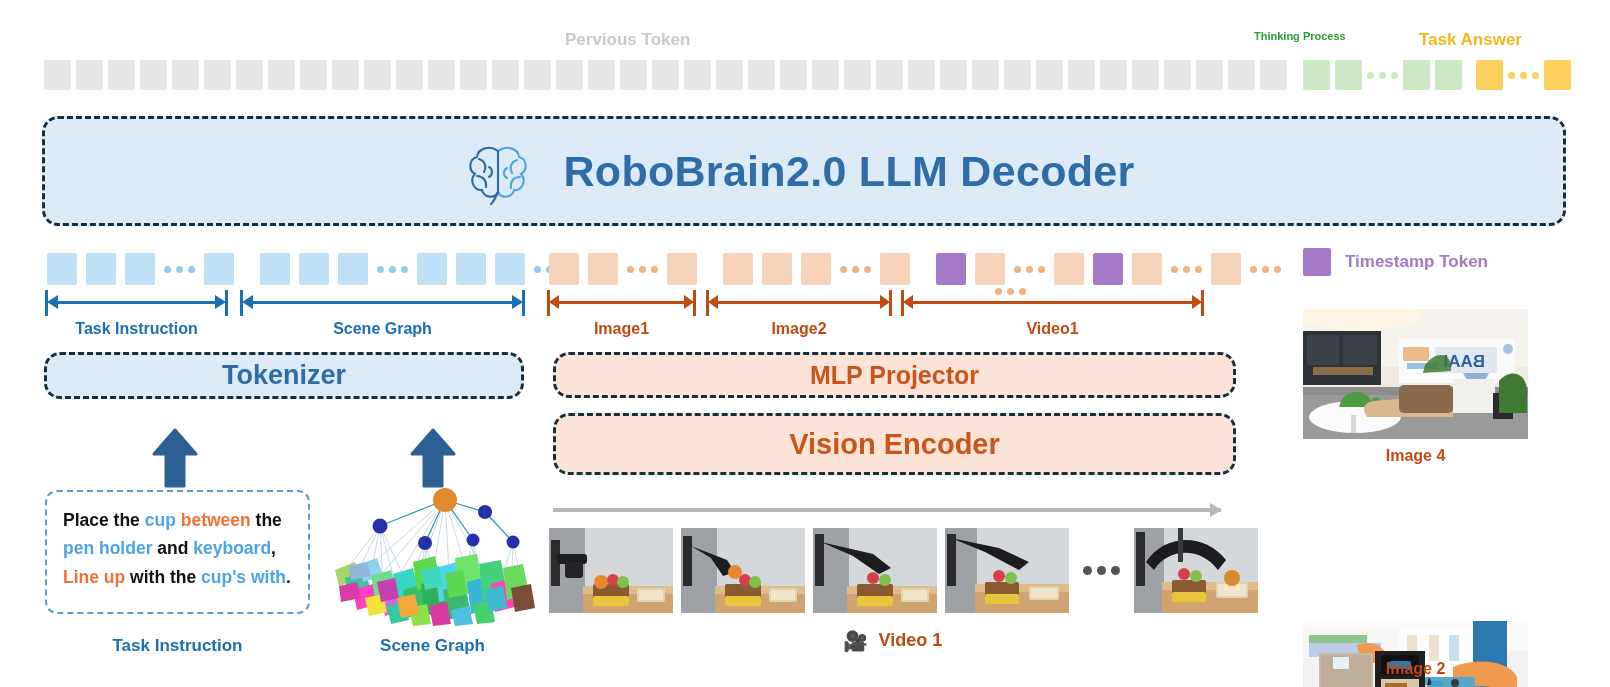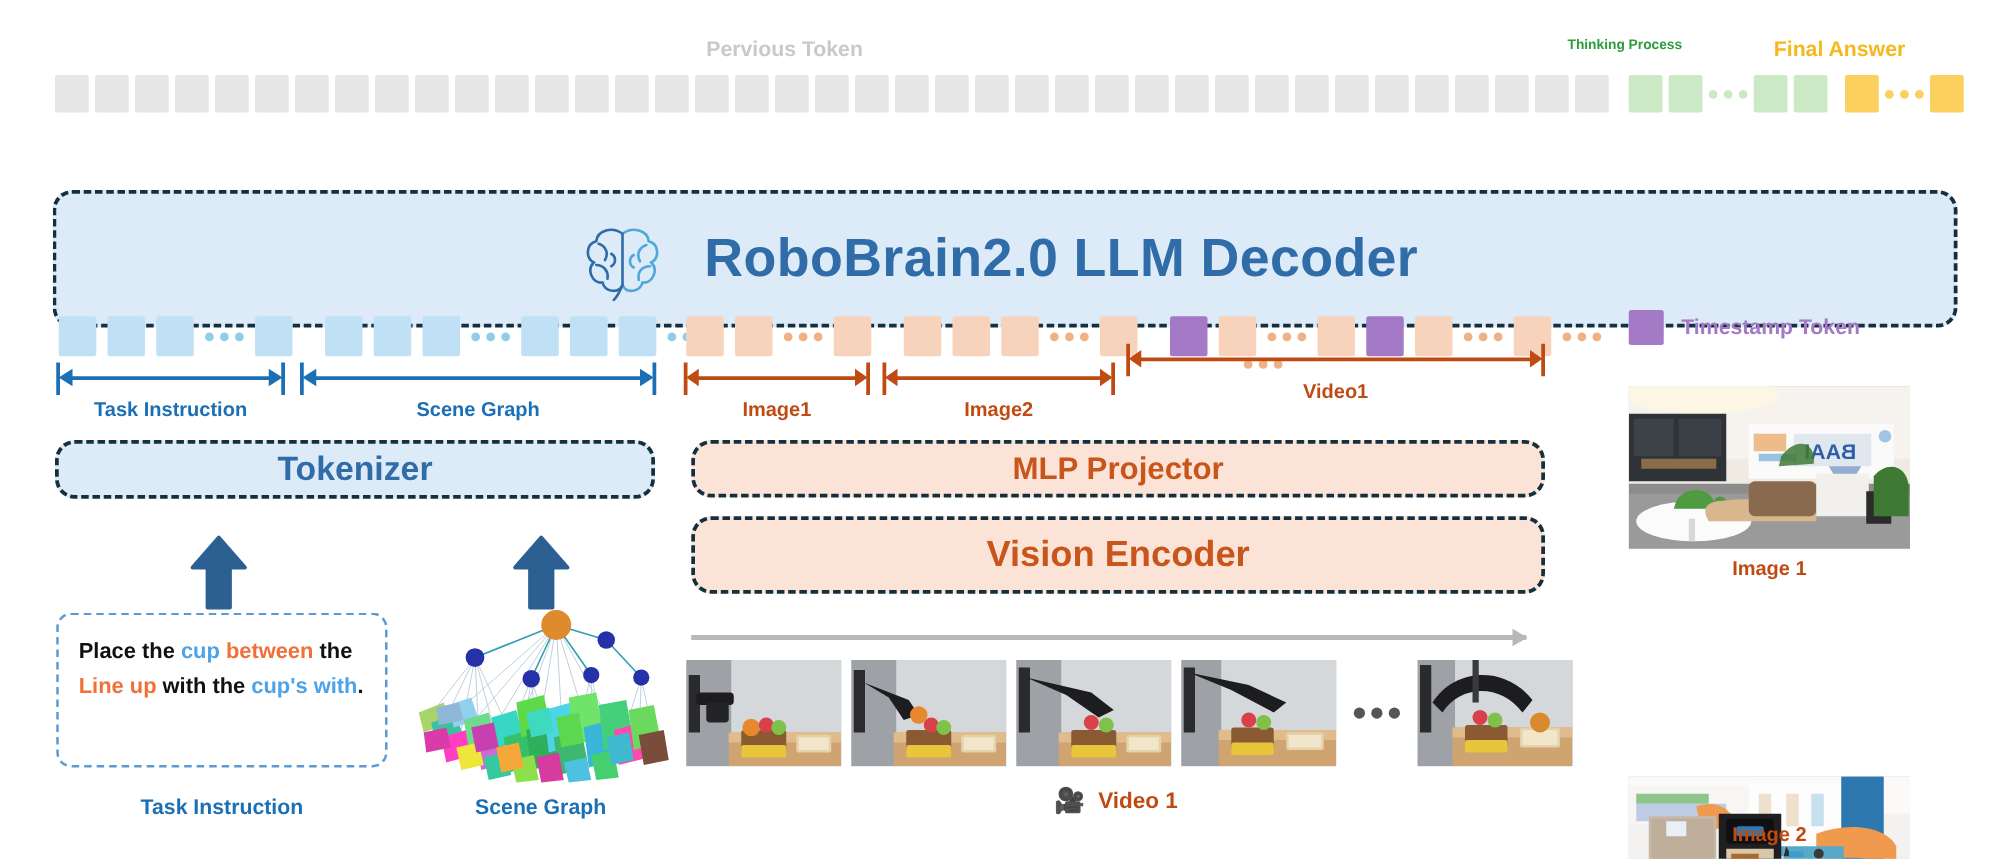--- a/index.html
+++ b/index.html
@@ -81,21 +81,21 @@
 </head>
 <body>
 
 <div class="abs" style="left:565px;top:30px;font-size:17px;font-weight:bold;color:#c9c9c9;">
   <span>Pervious Token</span>
 </div>
 <div class="abs" style="left:1254px;top:30px;font-size:11px;font-weight:bold;color:#2c9c3c;">
   <span>Thinking Process</span>
 </div>
 <div class="abs" style="left:1419px;top:30px;font-size:17px;font-weight:bold;color:#f5b81d;">
-  <span>Final Answer</span>
+  <span>Task Answer</span>
 </div>
 
 <div class="abs" style="left:44px;top:60px;display:flex;align-items:center;gap:5px;">
   <span class="tok gray"></span>
   <span class="tok gray"></span>
   <span class="tok gray"></span>
   <span class="tok gray"></span>
   <span class="tok gray"></span>
   <span class="tok gray"></span>
   <span class="tok gray"></span>
@@ -144,21 +144,21 @@
   <span style="width:4px"></span>
   <span class="tok yellow"></span>
   <span class="dots yellow">
       <i></i>
       <i></i>
       <i></i>
     </span>
   <span class="tok yellow"></span>
 </div>
 
-<div class="abs boxdash box-blue" style="left:42px;top:116px;width:1524px;height:110px;margin-top:36px;">
+<div class="abs boxdash box-blue" style="left:42px;top:116px;width:1524px;height:110px;">
   <span class="abs" style="left:420px;top:24px;">
     <svg width="66" height="62" viewBox="0 0 66 62">
       <g fill="none" stroke="#2f6ca8" stroke-width="2.1" stroke-linecap="round">
         <path d="M33 8 C25 2, 13 5, 12 14 C4 16, 3 27, 10 31 C4 37, 9 48, 17 47 C19 55, 30 56, 33 49"></path>
         <path d="M33 8 C41 2, 53 5, 54 14 C62 16, 63 27, 56 31 C62 37, 57 48, 49 47 C47 55, 36 56, 33 49" stroke="#4fa8d8"></path>
         <path d="M33 8 L33 49" stroke="#2f6ca8"></path>
         <path d="M14 16 C20 18, 22 24, 19 29"></path>
         <path d="M12 33 C18 33, 22 38, 21 44"></path>
         <path d="M52 17 C46 19, 44 25, 47 30" stroke="#4fa8d8"></path>
         <path d="M55 34 C48 34, 45 39, 46 45" stroke="#4fa8d8"></path>
@@ -277,21 +277,21 @@
 
 <div class="span sp-or" style="left:706px;top:290px;width:186px;">
   <div class="bar" style="left:0;"></div>
   <div class="bar" style="right:0;"></div>
   <div class="line" style="left:9px;right:9px;"></div>
   <div class="ah" style="left:2px;border-right:10px solid #bf4a12;"></div>
   <div class="ah" style="right:2px;border-left:10px solid #bf4a12;"></div>
   <div class="cap">Image2</div>
 </div>
 
-<div class="span sp-or" style="left:901px;top:275px;width:335px;">
+<div class="span sp-or" style="left:901px;top:290px;width:303px;">
   <div class="bar" style="left:0;"></div>
   <div class="bar" style="right:0;"></div>
   <div class="line" style="left:9px;right:9px;"></div>
   <div class="ah" style="left:2px;border-right:10px solid #bf4a12;"></div>
   <div class="ah" style="right:2px;border-left:10px solid #bf4a12;"></div>
   <div class="cap">Video1</div>
 </div>
 
 <div class="abs" style="left:1303px;top:248px;display:flex;align-items:center;gap:14px;">
   <span class="tok purple" style="width:28px;height:28px;"></span>
@@ -316,20 +316,23 @@
 </div>
 <div class="abs" style="left:410px;top:428px;">
   <svg class="uparrow" viewBox="0 0 46 60">
       <path d="M23 2 L44 26 L32 26 L32 58 L14 58 L14 26 L2 26 Z" fill="#2c5f92" stroke="#2c5f92" stroke-width="3" stroke-linejoin="round"></path>
     </svg>
 </div>
 
 <div class="abs instr" style="left:45px;top:490px;width:265px;height:124px;">
   <div>
     <span class="w-plain">Place the </span><span class="w-obj">cup </span><span class="w-rel">between </span><span class="w-plain">the</span>
+  </div>
+  <div>
+    <span class="w-obj">pen holder </span><span class="w-plain">and </span><span class="w-obj">keyboard</span><span class="w-plain">,</span>
   </div>
   <div>
     <span class="w-rel">Line up </span><span class="w-plain">with the </span><span class="w-obj">cup's with</span><span class="w-plain">.</span>
   </div>
 </div>
 <div class="abs lbl" style="left:45px;top:636px;width:265px;text-align:center;font-size:17px;color:#1a6fb5;">Task Instruction</div>
 
 <div class="abs" style="left:325px;top:478px;width:215px;height:150px;">
   <svg width="215" height="150" viewBox="0 0 215 150">
     <defs>
@@ -546,21 +549,21 @@
     <rect x="48" y="106" width="5" height="18" fill="#d8d8d8"></rect>
     <path d="M38 92 C44 80, 64 80, 68 92 C72 84, 82 90, 76 98 L36 98 Z" fill="#4e9b42"></path>
     <path d="M70 92 C130 86, 152 92, 150 108 L64 108 C58 98, 62 94, 70 92 Z" fill="#d8b68e"></path>
     <rect x="96" y="76" width="54" height="28" rx="5" fill="#8a6a4e"></rect>
     <rect x="150" y="70" width="42" height="34" fill="#f2f0ec"></rect>
     <rect x="190" y="84" width="20" height="26" fill="#2b2b2b"></rect>
     <path d="M196 72 C206 60, 222 62, 224 80 L224 104 L196 104 Z" fill="#3f7a35"></path>
     <path d="M122 56 C134 40, 150 44, 148 62 L120 64 Z" fill="#3f7a35" opacity="0.85"></path>
   </svg>
 </div>
-<div class="abs cap-or" style="left:1303px;top:447px;width:225px;">Image 1</div>
+<div class="abs cap-or" style="left:1303px;top:447px;width:225px;">Image 4</div>
 
 <div class="abs photo" style="left:1303px;top:487px;width:225px;height:130px;">
   <svg width="225" height="130" viewBox="0 0 225 130">
     <rect width="225" height="130" fill="#f3f2f0"></rect>
     <rect x="0" y="0" width="225" height="30" fill="#fbfaf8"></rect>
     <rect x="0" y="8" width="96" height="30" fill="#f7f6f4"></rect>
     <rect x="6" y="14" width="58" height="8" fill="#5fb05f" opacity="0.7"></rect>
     <rect x="6" y="22" width="72" height="14" fill="#8fa8d8" opacity="0.55"></rect>
     <path d="M54 24 C72 18, 86 28, 84 42 L58 42 Z" fill="#ef9a4e"></path>
     <rect x="96" y="6" width="74" height="52" fill="#fdfdfd"></rect>

